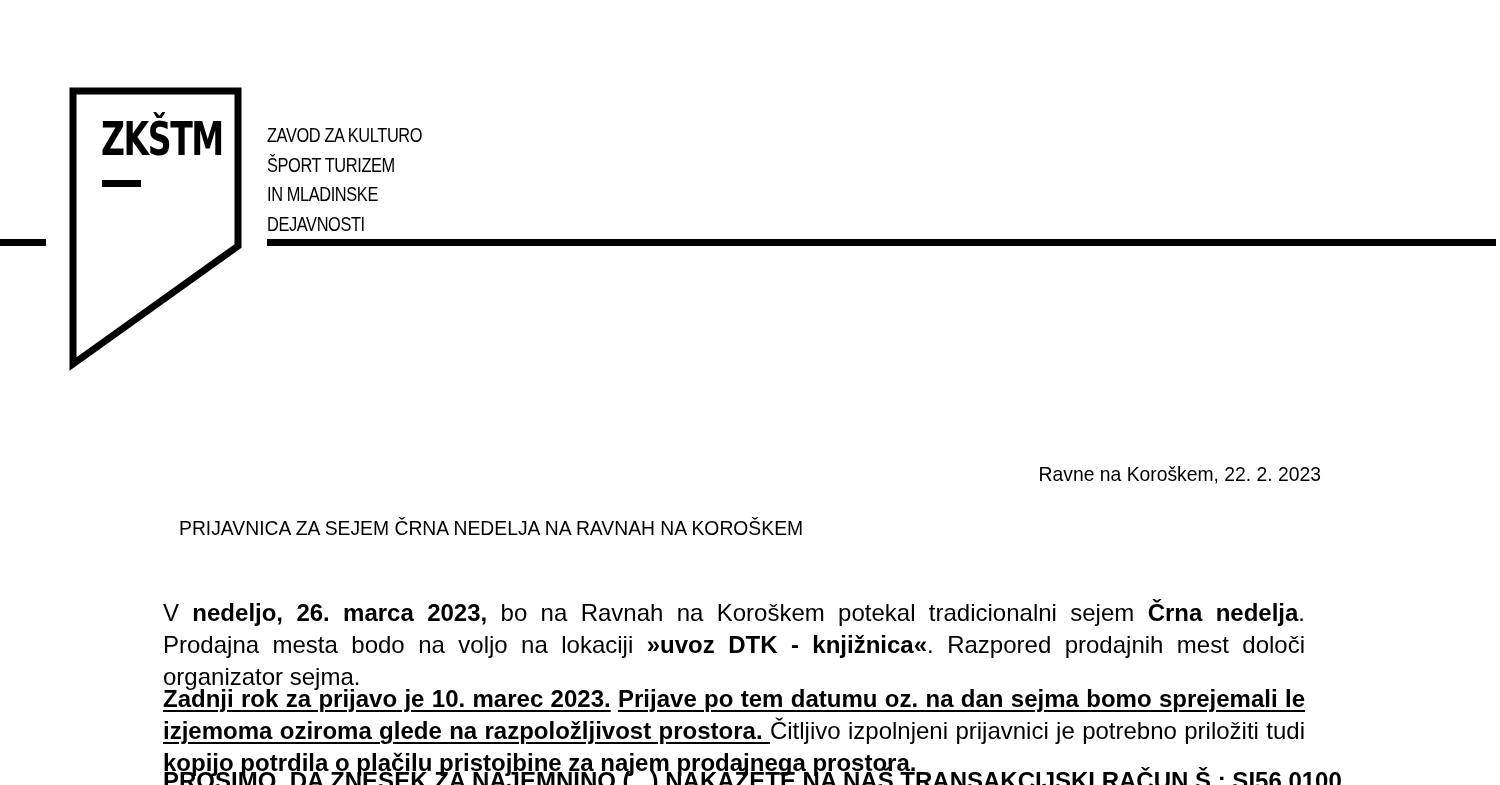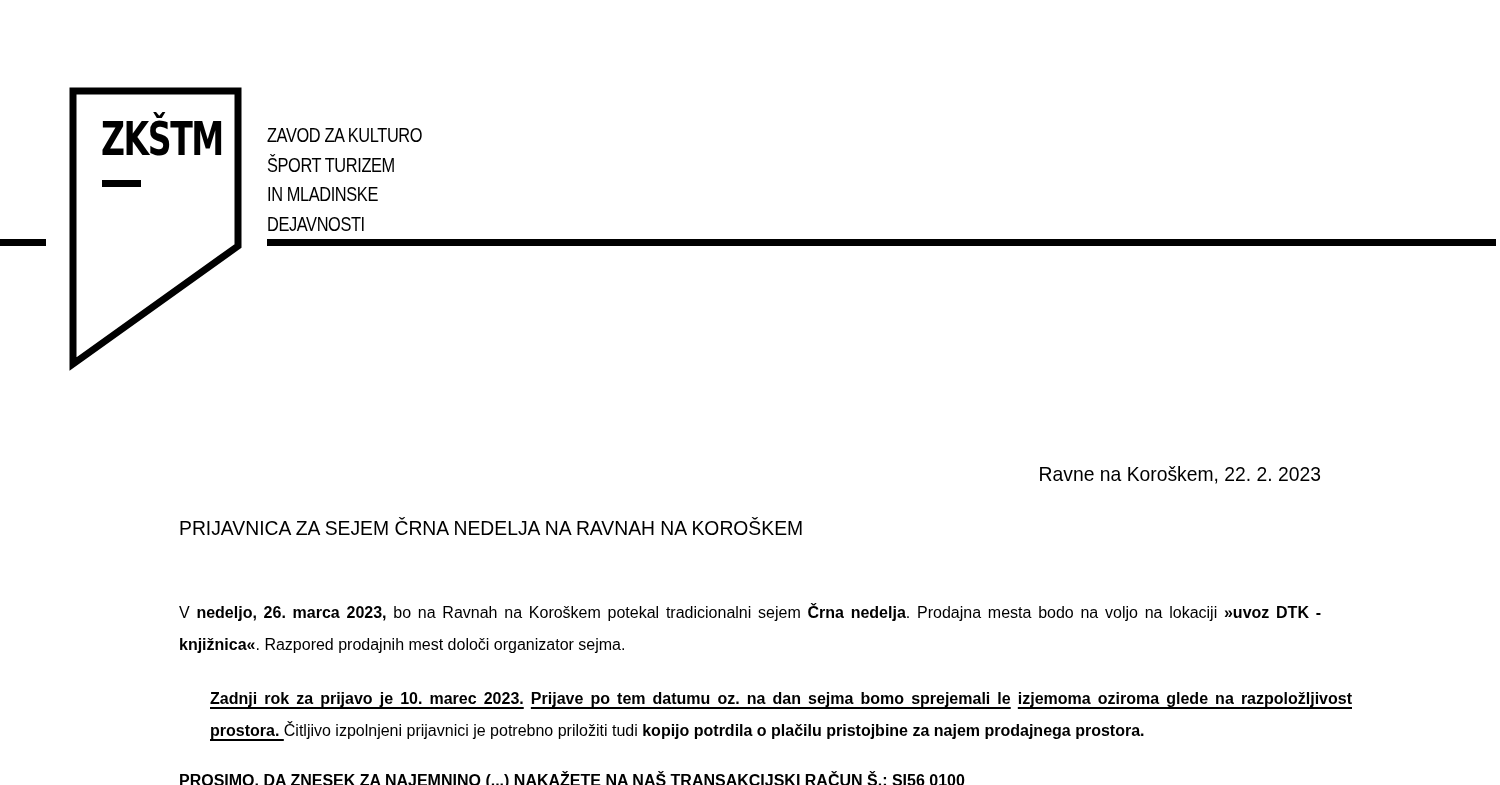--- a/index.html
+++ b/index.html
@@ -21,25 +21,25 @@
   .org-name div { white-space:nowrap; }
   .date-line {
     position:absolute; right:179px; top:462px; font-size:21px; white-space:nowrap;
     font-family:"Liberation Sans", sans-serif; transform:scaleX(0.92); transform-origin:right top;
   }
   .doc-title {
     position:absolute; left:179px; top:516px; font-size:21px; white-space:nowrap;
     transform:scaleX(0.92); transform-origin:left top;
   }
   .para {
-    position:absolute; left:179px; width:1142px; font-size:16px; line-height:32px;
+    position:absolute; left:163px; width:1142px; font-size:24px; line-height:32px;
     text-align:justify; text-align-last:left;
   }
   .p1 { top:597px; }
-  .p2 { top:683px;margin-left:31px; }
+  .p2 { top:683px; }
   .p3 { top:765px; }
   .para b { font-weight:bold; }
   .u { text-decoration:underline; text-underline-offset:3px; text-decoration-thickness:2px; }
   .line { display:block; white-space:nowrap; }
 </style>
 </head>
 <body>
 
 <svg class="logo-svg" width="1500" height="380" viewBox="0 0 1500 380">
   <rect x="0" y="239" width="46" height="7" fill="#000"></rect>

